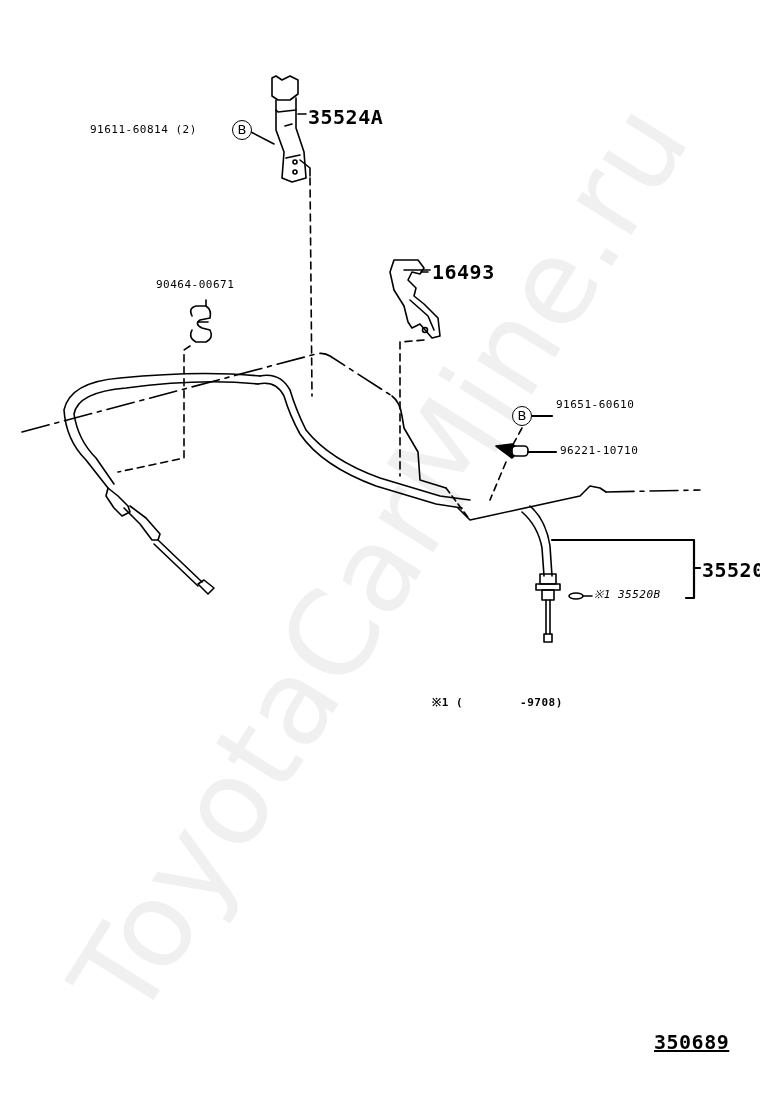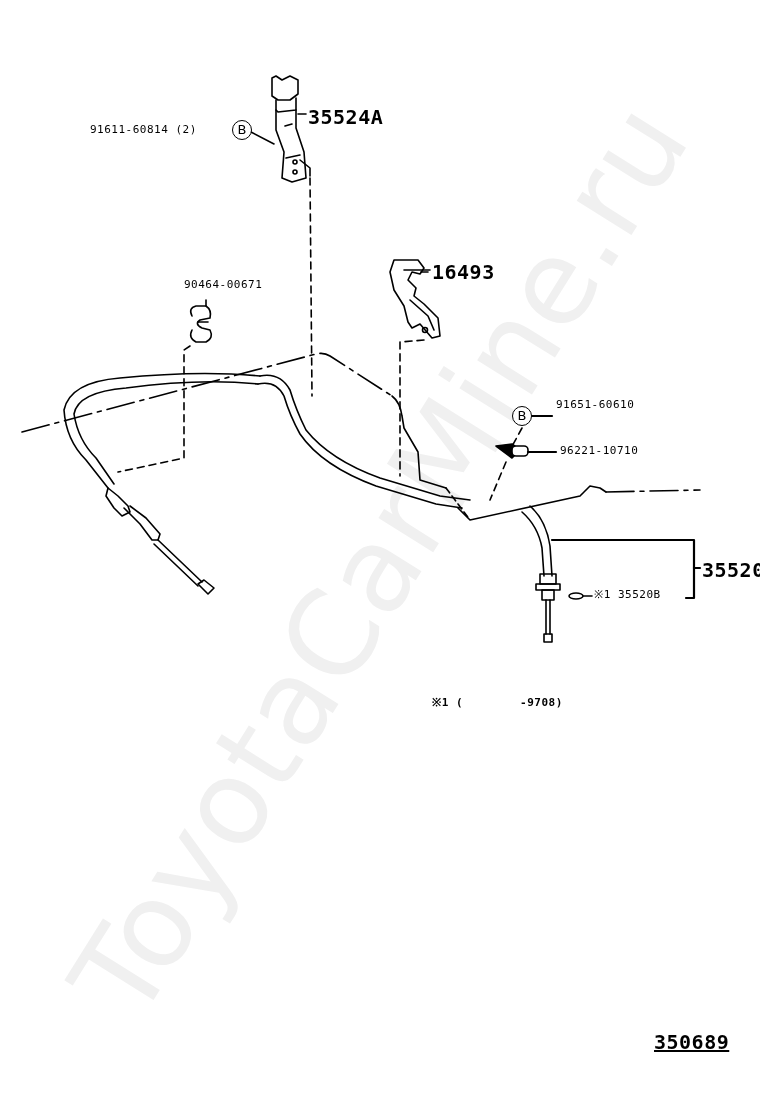--- a/index.html
+++ b/index.html
@@ -123,25 +123,25 @@
       <path d="M552 540 L694 540 L694 598 L686 598" stroke-width="2.2"></path>
       <path d="M694 568 L700 568" stroke-width="2.2"></path>
     </g>
   </svg>
 
   <div class="lbl" style="left:90px; top:124px;">91611-60814 (2)</div>
   <div class="callout" style="left:232px; top:120px;">B</div>
   <div class="lbl lbl-big" style="left:308px; top:107px;">35524A</div>
 
   <div class="lbl lbl-big" style="left:432px; top:262px;">16493</div>
-  <div class="lbl" style="left:156px; top:279px;margin-left:28px;">90464-00671</div>
+  <div class="lbl" style="left:156px; top:279px;">90464-00671</div>
 
   <div class="callout" style="left:512px; top:406px;">B</div>
   <div class="lbl" style="left:556px; top:399px;">91651-60610</div>
   <div class="lbl" style="left:560px; top:445px;">96221-10710</div>
 
   <div class="lbl lbl-big" style="left:702px; top:560px;">35520</div>
-  <div class="lbl" style="left:594px; top:589px;">※1 35520B</div>
+  <div class="lbl" style="left:594px; top:589px;font-style:italic;">※1 35520B</div>
 
   <div class="lbl note" style="left:432px; top:697px; white-space:pre;">※1 (        -9708)</div>
 
   <div class="lbl lbl-big" style="left:654px; top:1032px;text-decoration:underline;">350689</div>
 </div>
 
 </body></html>

